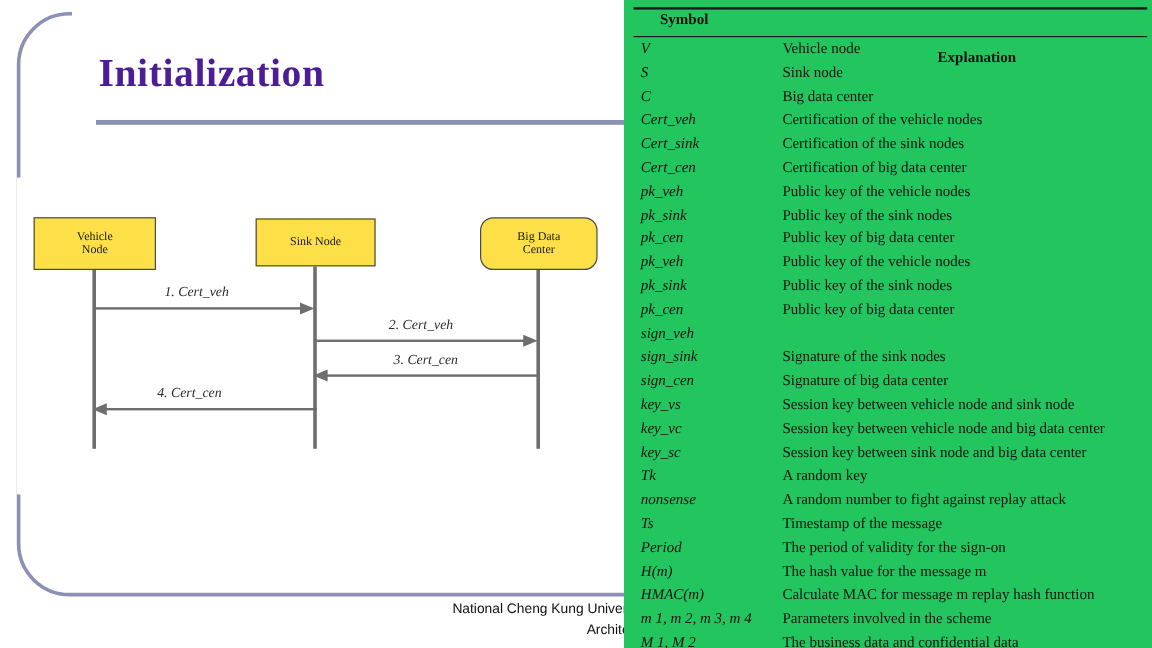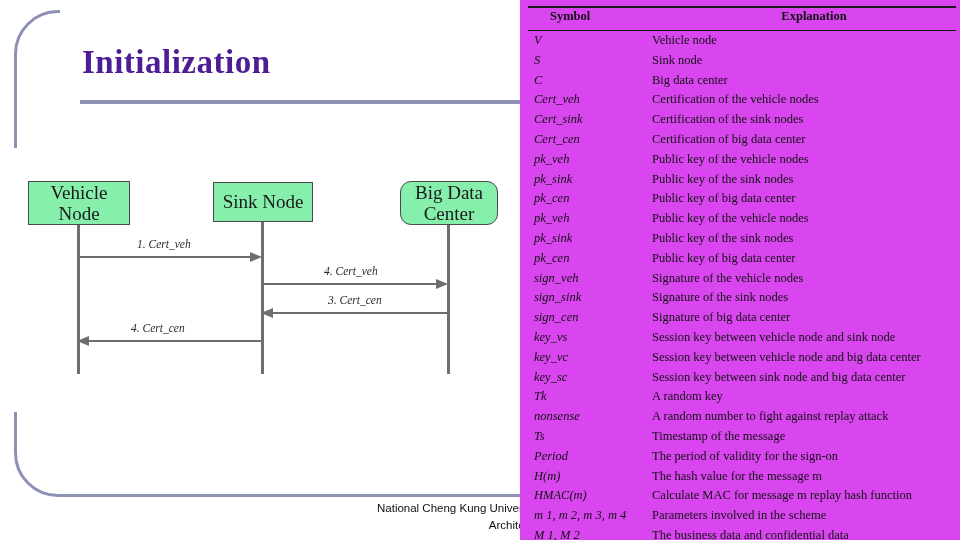--- a/index.html
+++ b/index.html
@@ -67,24 +67,24 @@
     width: 442px;
     height: 4px;
     background: #8b90b4;
   }
 
   
   .seq { position: absolute; left: 0; top: 0; width: 520px; height: 400px; }
   .node-box {
     position: absolute;
     border: 1px solid #4a4a4a;
-    background: #86efac;
+    background: #fde047;
     box-sizing: border-box;
     font-family: "Liberation Serif", serif;
-    font-size: 19px;
+    font-size: 10px;
     color: #1a1a1a;
     display: flex;
     align-items: center;
     justify-content: center;
     text-align: center;
     line-height: 1.12;
   }
   .lifeline {
     position: absolute;
     width: 3px;
@@ -126,38 +126,38 @@
     line-height: 1.45;
   }
 
   
   .symtable {
     position: absolute;
     left: 520px;
     top: 0px;
     width: 440px;
     height: 540px;
-    background: #d946ef;
+    background: #22c55e;
     font-family: "Liberation Serif", serif;
     overflow: hidden;
   }
   .rule-thick { position: absolute; left: 8px; width: 428px; height: 2px; background: #1a1a1a; }
   .rule-thin  { position: absolute; left: 8px; width: 428px; height: 1px; background: #1a1a1a; }
   .thead {
     position: absolute;
     left: 8px;
     top: 9px;
     width: 428px;
     height: 19px;
     font-weight: bold;
     font-size: 12.5px;
     color: #111;
   }
   .thead .sym { position: absolute; left: 22px; }
-  .thead .exp { position: absolute; left: 142px; width: 288px; text-align: center; }
+  .thead .exp { position: absolute; left: 142px; width: 288px; text-align: center; margin-top: 32px; }
 
   .trow {
     position: absolute;
     left: 8px;
     width: 428px;
     height: 20px;
     font-size: 12.5px;
     color: #111;
   }
   .trow .sym {
@@ -205,21 +205,21 @@
     </div>
 
     <div class="lifeline" style="left:77px; top:225px; height:149px;"></div>
     <div class="lifeline" style="left:261px; top:222px; height:152px;"></div>
     <div class="lifeline" style="left:447px; top:225px; height:149px;"></div>
 
     <div class="msg-label" style="left:137px; top:238px;">1. Cert_veh</div>
     <div class="msg-line" style="left:78px; top:256px; width:178px;"></div>
     <div class="arrow-head arrow-right" style="left:250px; top:252px;"></div>
 
-    <div class="msg-label" style="left:324px; top:265px;">4. Cert_veh</div>
+    <div class="msg-label" style="left:324px; top:265px;">2. Cert_veh</div>
     <div class="msg-line" style="left:262px; top:283px; width:180px;"></div>
     <div class="arrow-head arrow-right" style="left:436px; top:279px;"></div>
 
     <div class="msg-label" style="left:328px; top:294px;">3. Cert_cen</div>
     <div class="msg-line" style="left:266px; top:312px; width:182px;"></div>
     <div class="arrow-head arrow-left" style="left:261px; top:308px;"></div>
 
     <div class="msg-label" style="left:131px; top:322px;">4. Cert_cen</div>
     <div class="msg-line" style="left:82px; top:340px; width:182px;"></div>
     <div class="arrow-head arrow-left" style="left:77px; top:336px;"></div>
@@ -281,21 +281,20 @@
         <div class="trow" style="top: 231px;">
           <span class="sym">pk_sink</span>
           <span class="exp">Public key of the sink nodes</span>
         </div>
         <div class="trow" style="top: 250.8px;">
           <span class="sym">pk_cen</span>
           <span class="exp">Public key of big data center</span>
         </div>
         <div class="trow" style="top: 270.6px;">
           <span class="sym">sign_veh</span>
-          <span class="exp">Signature  of the vehicle nodes</span>
         </div>
         <div class="trow" style="top: 290.4px;">
           <span class="sym">sign_sink</span>
           <span class="exp">Signature  of the sink nodes</span>
         </div>
         <div class="trow" style="top: 310.2px;">
           <span class="sym">sign_cen</span>
           <span class="exp">Signature  of big data center</span>
         </div>
         <div class="trow" style="top: 330px;">

